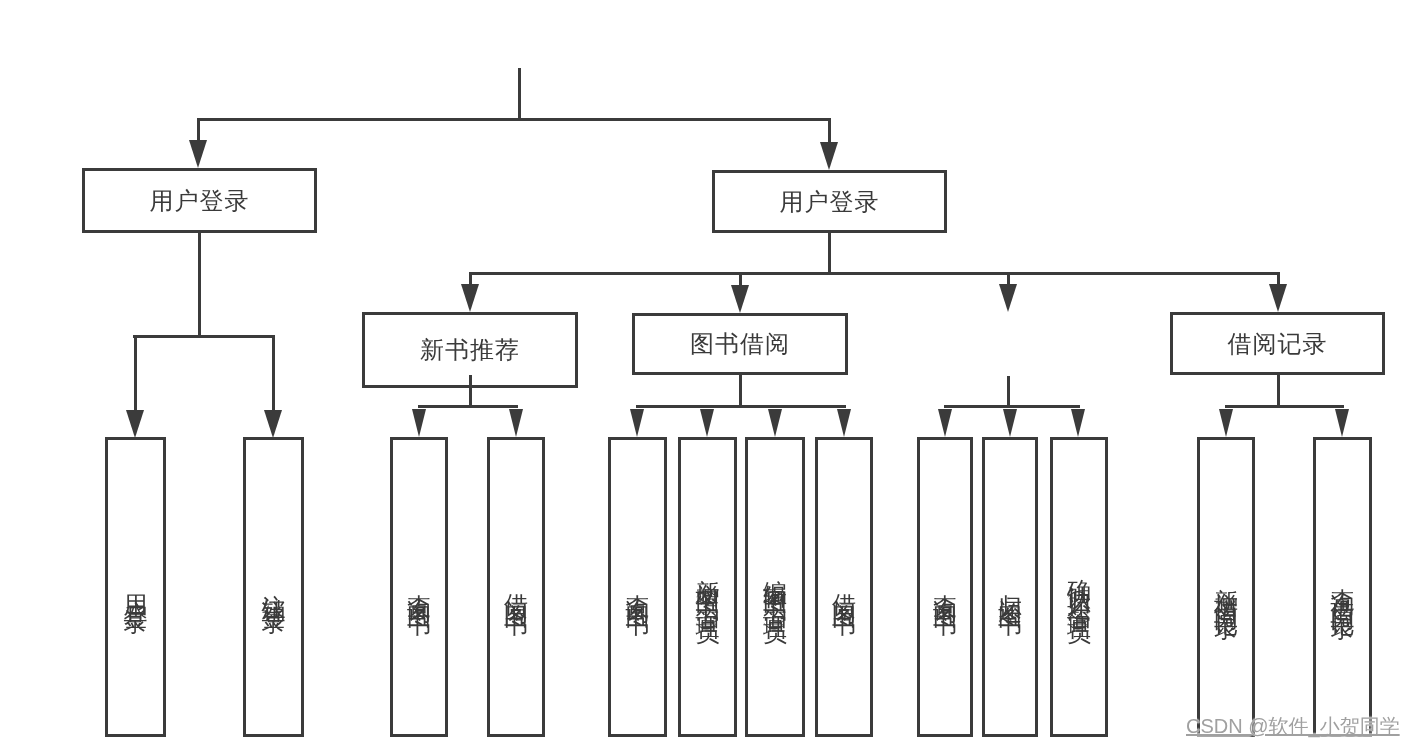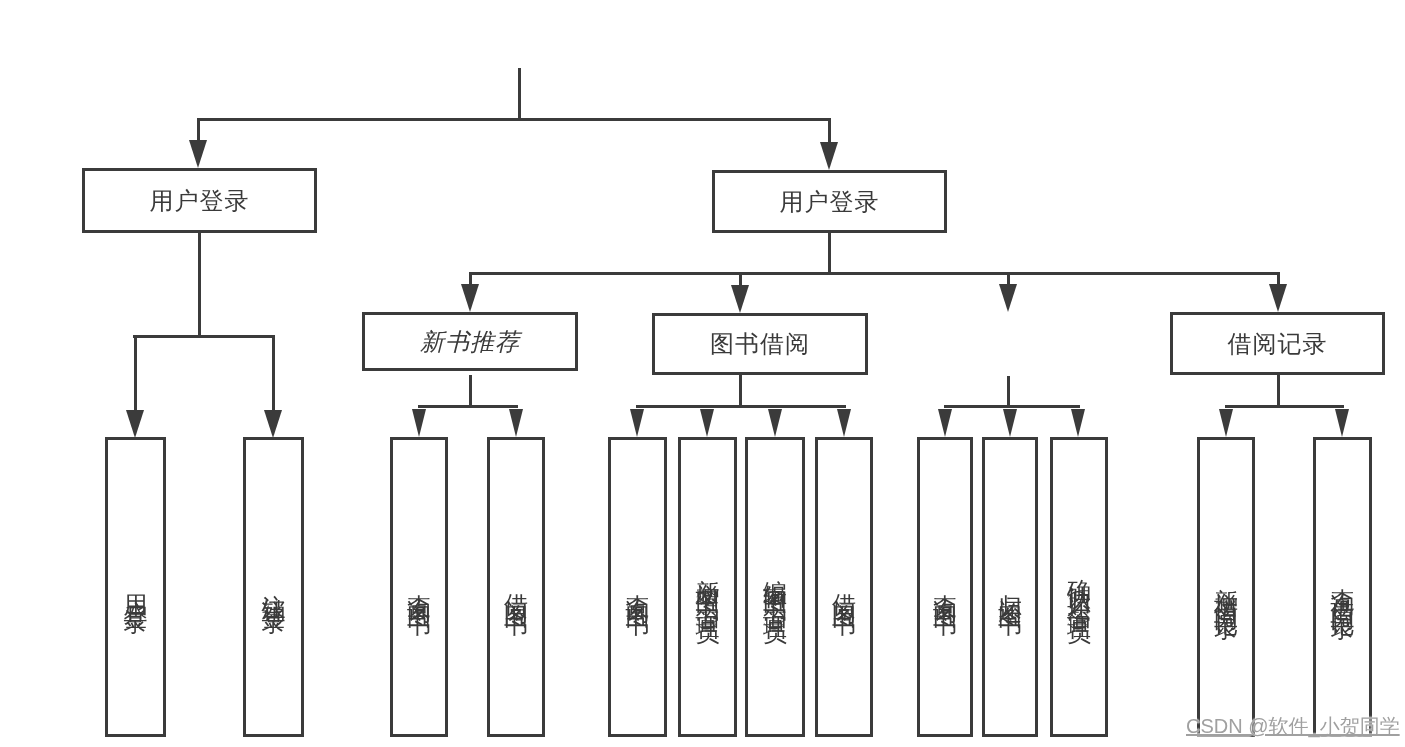--- a/index.html
+++ b/index.html
@@ -66,22 +66,22 @@
   <div class="hline" style="left:469px;top:272px;width:811px;"></div>
   <div class="vline" style="left:469px;top:272px;height:15px;"></div>
   <div class="vline" style="left:739px;top:272px;height:15px;"></div>
   <div class="vline" style="left:1007px;top:272px;height:15px;"></div>
   <div class="vline" style="left:1277px;top:272px;height:15px;"></div>
   <div class="arrow-big" style="left:461px;top:284px;"></div>
   <div class="arrow-big" style="left:731px;top:285px;"></div>
   <div class="arrow-big" style="left:999px;top:284px;"></div>
   <div class="arrow-big" style="left:1269px;top:284px;"></div>
 
-  <div class="box" style="left:362px;top:312px;width:216px;height:59px;font-style:italic;">新书推荐</div>
-  <div class="box" style="left:632px;top:313px;width:216px;height:62px;margin-left:20px;">图书借阅</div>
+  <div class="box" style="left:362px;top:312px;width:216px;height:76px;">新书推荐</div>
+  <div class="box" style="left:632px;top:313px;width:216px;height:62px;">图书借阅</div>
   <div class="box" style="left:1170px;top:312px;width:215px;height:63px;">借阅记录</div>
 
   <div class="vline" style="left:469px;top:375px;height:33px;"></div>
   <div class="hline" style="left:418px;top:405px;width:100px;"></div>
   <div class="arrow-small" style="left:412px;top:409px;"></div>
   <div class="arrow-small" style="left:509px;top:409px;"></div>
 
   <div class="vline" style="left:739px;top:375px;height:33px;"></div>
   <div class="hline" style="left:636px;top:405px;width:210px;"></div>
   <div class="arrow-small" style="left:630px;top:409px;"></div>

